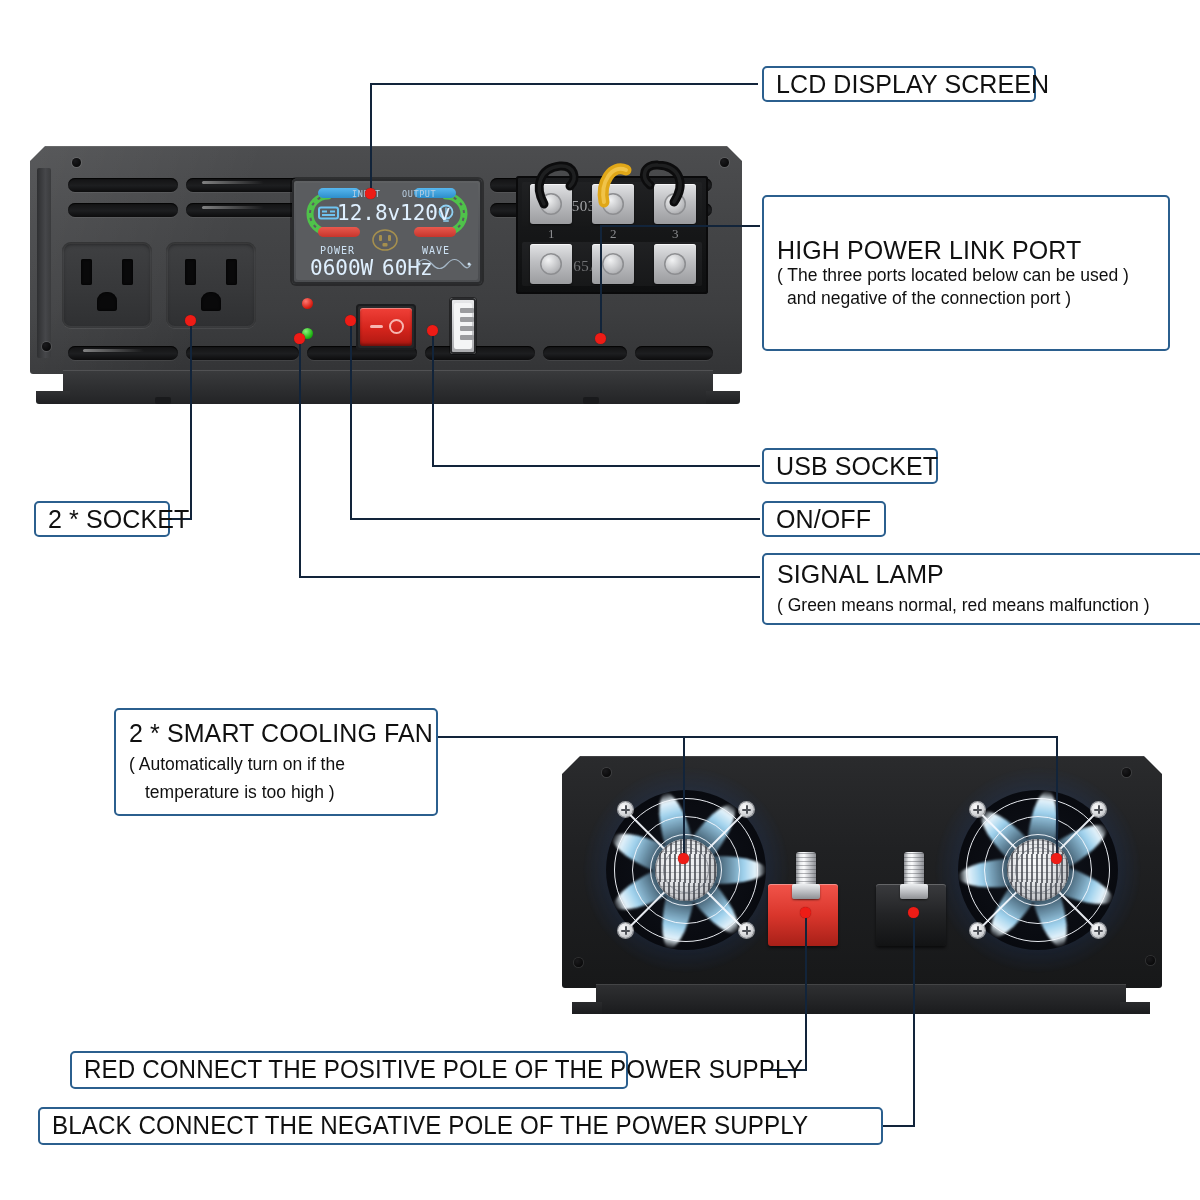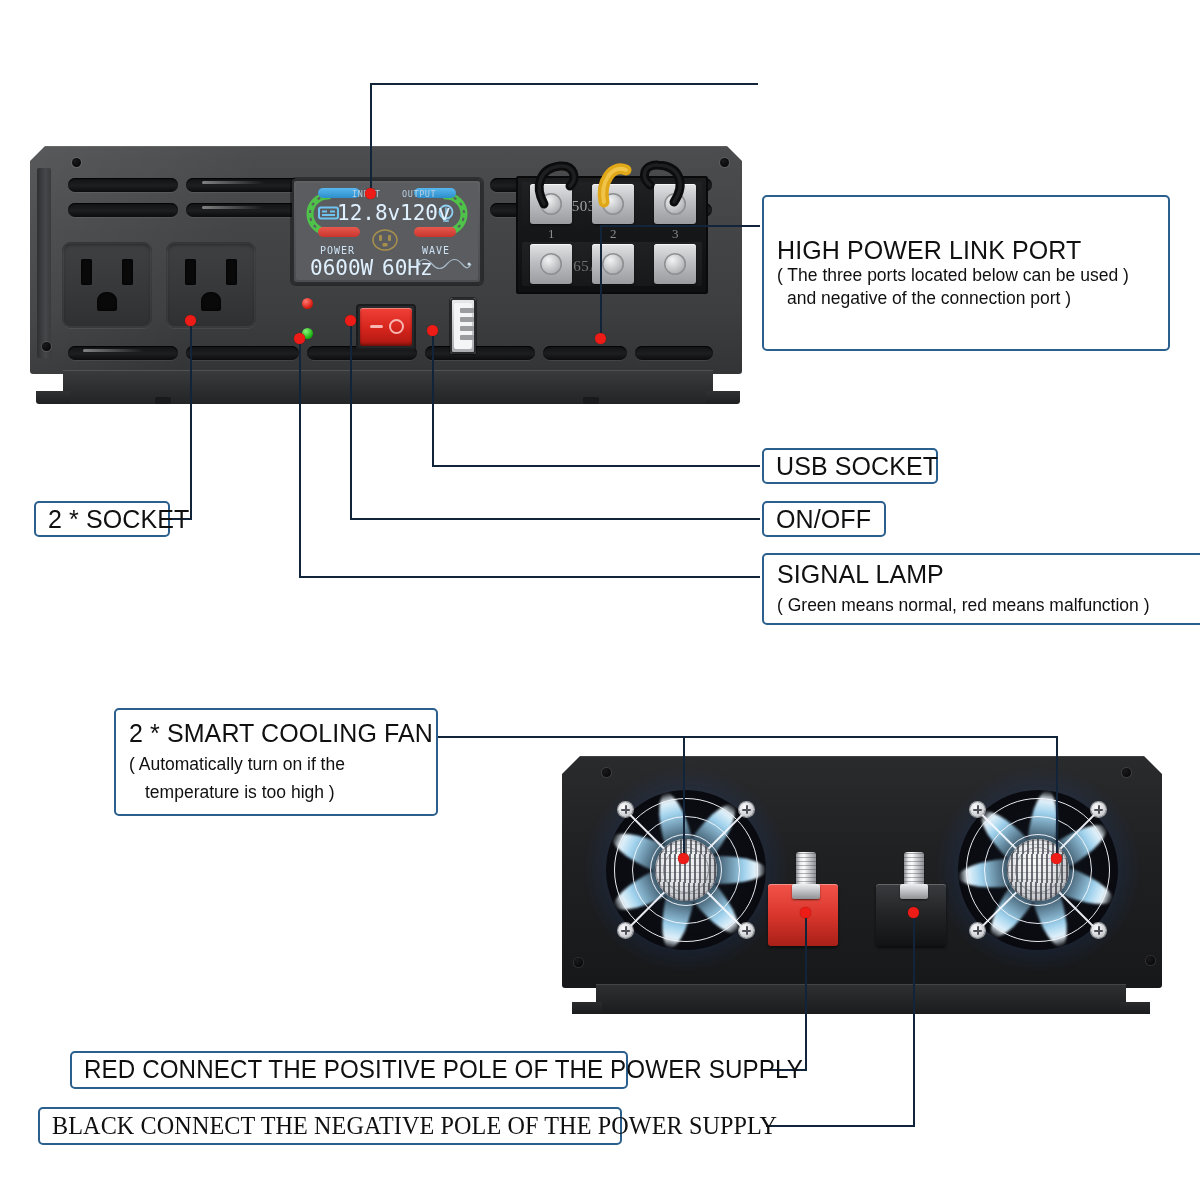--- a/index.html
+++ b/index.html
@@ -569,20 +569,23 @@
   <div class="dot" style="left:1051px;top:853px;"></div>
 
   <div class="ln lnv" style="left:805px;top:912px;height:157px;"></div>
   <div class="ln lnh" style="left:766px;top:1069px;width:41px;"></div>
   <div class="dot" style="left:800px;top:907px;"></div>
 
   <div class="ln lnv" style="left:913px;top:912px;height:213px;"></div>
   <div class="ln lnh" style="left:766px;top:1125px;width:149px;"></div>
   <div class="dot" style="left:908px;top:907px;"></div>
 
+  <div class="callout one" style="left:762px;top:66px;width:274px;height:36px;">
+    <div class="ttl">LCD DISPLAY SCREEN</div>
+  </div>
 
   <div class="callout pad" style="left:762px;top:195px;width:408px;height:156px;">
     <div class="ttl">HIGH POWER LINK PORT</div>
     <div class="sub" style="">( The three ports located below can be used )</div>
     <div class="sub" style="padding-left:10px;">and negative of the connection port )</div>
   </div>
 
   <div class="callout one" style="left:762px;top:448px;width:176px;height:36px;">
     <div class="ttl">USB SOCKET</div>
   </div>
@@ -603,17 +606,17 @@
   <div class="callout pad" style="left:114px;top:708px;width:324px;height:108px;">
     <div class="ttl">2 * SMART COOLING FAN</div>
     <div class="sub" style="margin-top:6px;">( Automatically turn on if the</div>
     <div class="sub" style="margin-top:5px;padding-left:16px;">temperature is too high  )</div>
   </div>
 
   <div class="callout one wide" style="left:70px;top:1051px;width:558px;height:38px;">
     <div class="ttl">RED CONNECT THE POSITIVE POLE OF THE POWER SUPPLY</div>
   </div>
 
-  <div class="callout one wide" style="left:38px;top:1107px;width:584px;height:38px;font-family:Liberation Serif, serif;">
+  <div class="callout one wide" style="left:38px;top:1107px;width:845px;height:38px;">
     <div class="ttl">BLACK CONNECT THE NEGATIVE POLE OF THE POWER SUPPLY</div>
   </div>
 
 </div>
 
 </body></html>

